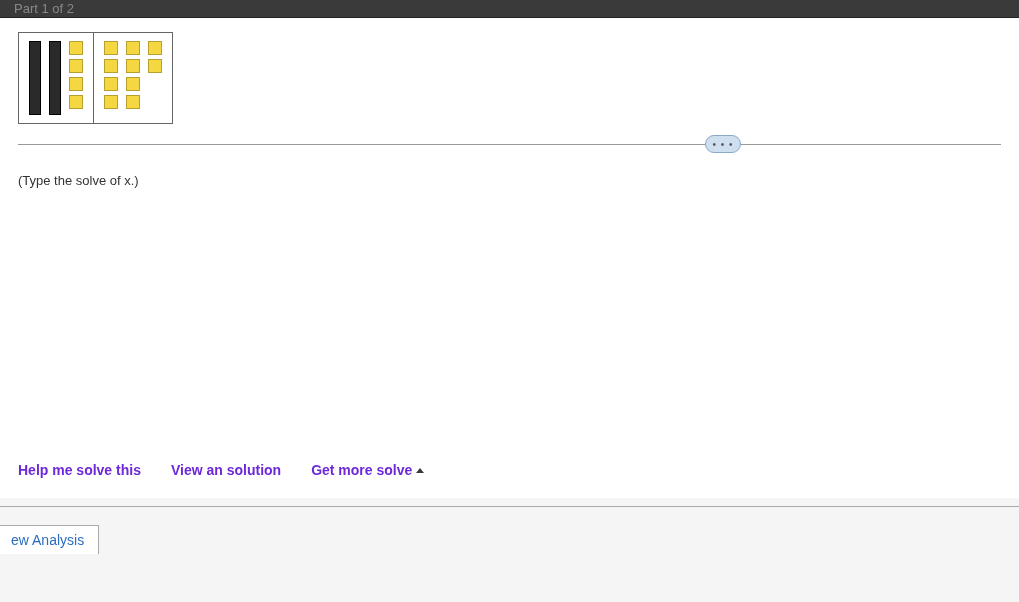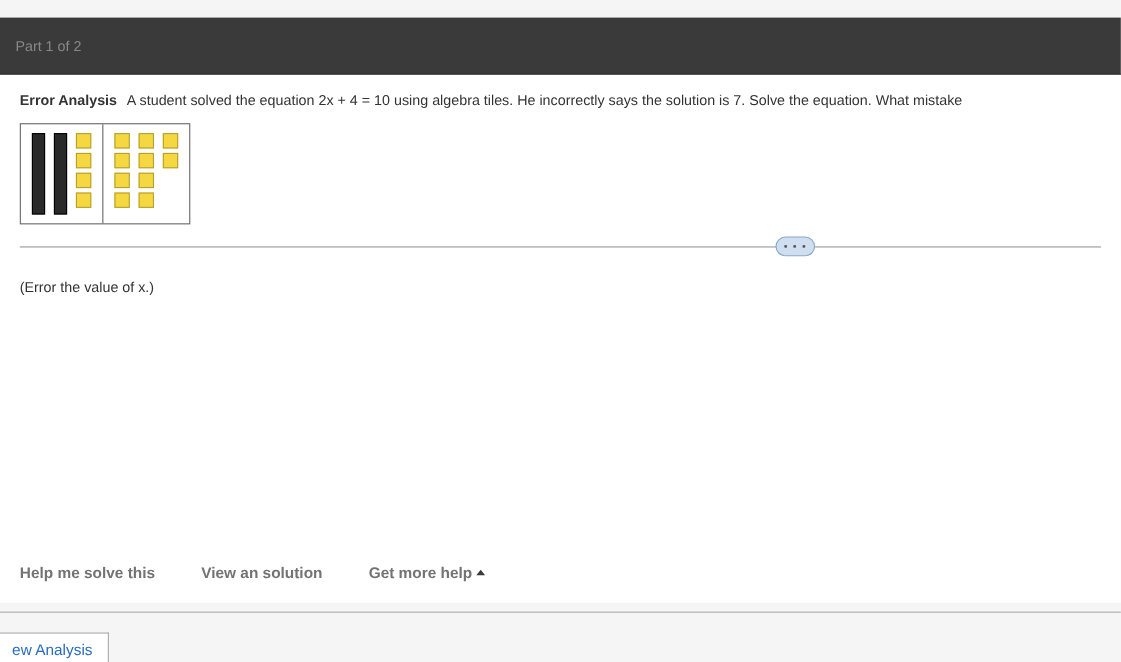--- a/index.html
+++ b/index.html
@@ -7,24 +7,23 @@
       font-family: Arial, Helvetica, sans-serif;
       background: #f5f5f5;
       width: 1019px;
       height: 602px;
       overflow: hidden;
       color: #333;
     }
     .top-bar {
       background: #3a3a3a;
       color: #888;
-      padding: 18px 14px;
+      padding: 1px 14px;
       font-size: 13px;
       border-bottom: 1px solid #222;
-      margin-top: 16px;
     }
     .content {
       background: #fff;
       padding: 14px 18px 0 18px;
       min-height: 480px;
       position: relative;
     }
     .question-text {
       font-size: 13px;
       color: #333;
@@ -103,24 +102,24 @@
     }
     .hint-text {
       font-size: 13px;
       color: #333;
     }
     .help-bar {
       position: absolute;
       bottom: 20px;
       left: 18px;
       display: flex;
-      gap: 42px;
+      gap: 30px;
       font-size: 14px;
       font-weight: bold;
-      color: #737373;
+      color: #6d28d9;
       text-align: right;
     }
     .help-item { cursor: pointer; display: flex; align-items: center; gap: 4px; }
     .caret-up {
       width: 0; height: 0;
       border-left: 4px solid transparent;
       border-right: 4px solid transparent;
       border-bottom: 5px solid #3a3a3a;
       display: inline-block;
     }
@@ -145,24 +144,20 @@
 </head>
 <body>
 
 
 
 <div class="top-bar">
   <span>Part 1 of 2</span>
 </div>
 
 <div class="content">
-  <p class="question-text">
-    <b>Error Analysis</b>
-    <span>A student solved the equation 2x + 4 = 10 using algebra tiles. He incorrectly says the solution is 7. Solve the equation. What mistake</span>
-  </p>
 
   <div class="tiles-container">
     <div class="tiles-left">
       <div class="x-tile"></div>
       <div class="x-tile"></div>
       <div class="unit-col">
         <div class="unit-tile"></div>
         <div class="unit-tile"></div>
         <div class="unit-tile"></div>
         <div class="unit-tile"></div>
@@ -188,31 +183,31 @@
     </div>
   </div>
 
   <div class="divider-wrap">
     <hr class="divider">
     <div class="more-btn">
       <span>• • •</span>
     </div>
   </div>
 
-  <div class="hint-text">(Error the value of x.)</div>
+  <div class="hint-text">(Type the solve of x.)</div>
 
   <div class="help-bar">
     <div class="help-item">
       <span>Help me solve this</span>
     </div>
     <div class="help-item">
       <span>View an solution</span>
     </div>
     <div class="help-item">
-      <span>Get more help</span>
+      <span>Get more solve</span>
       <span class="caret-up"></span>
     </div>
   </div>
 </div>
 
 <hr class="bottom-divider">
 
 <div class="progress-tab">
   <span>ew Analysis</span>
 </div>

